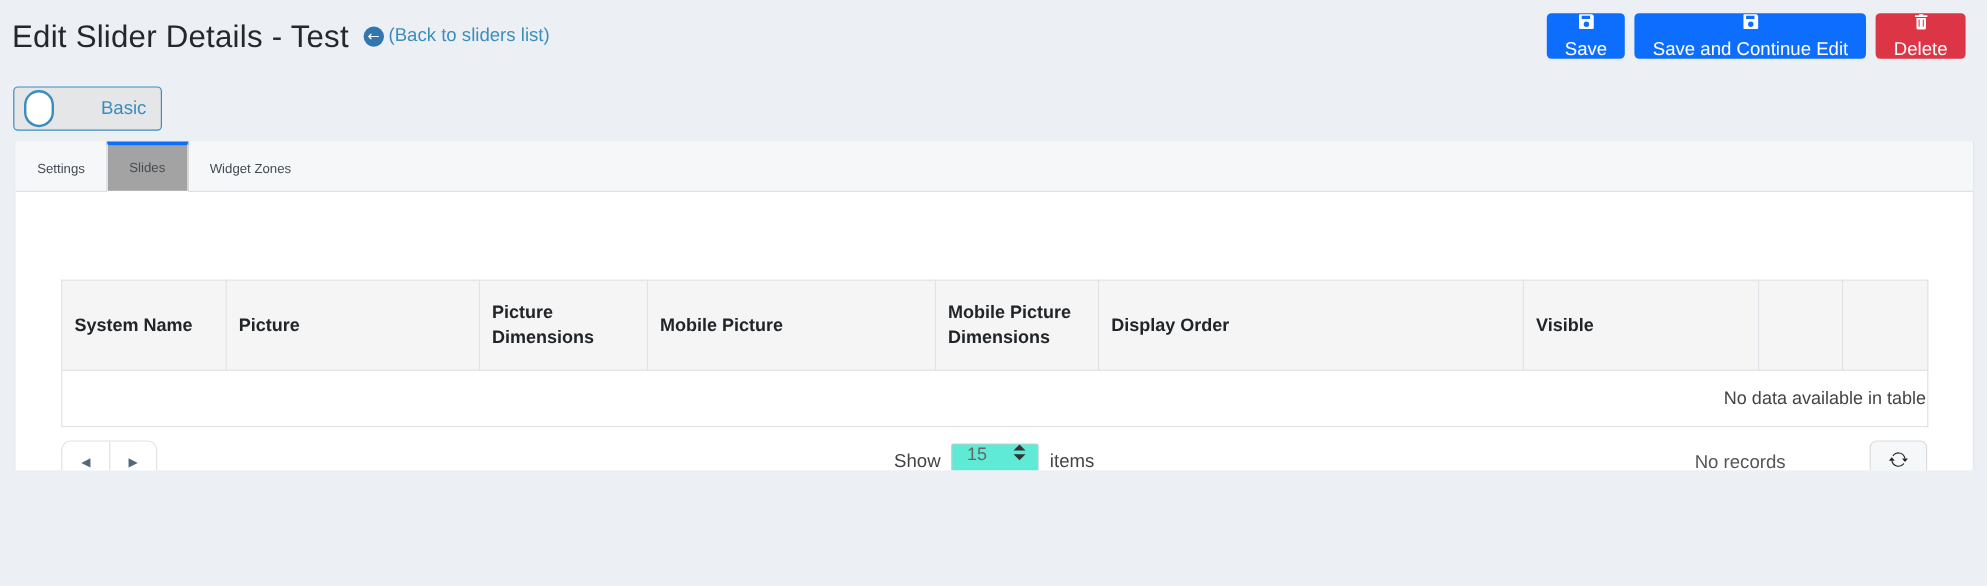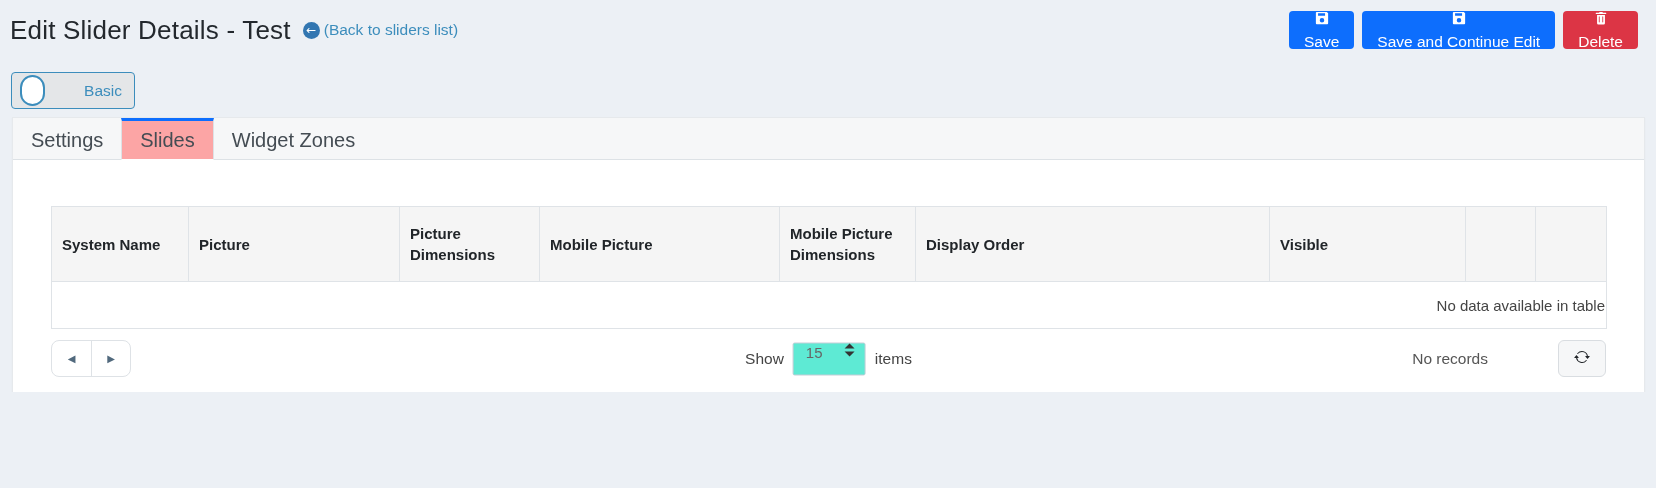--- a/index.html
+++ b/index.html
@@ -109,37 +109,37 @@
   .tabbar {
     display: flex;
     background: #f6f7f8;
     border-bottom: 1px solid #dde2e6;
     height: 42px;
   }
   .tab {
     display: flex;
     align-items: center;
     padding: 0 18px;
-    font-size: 20px;
+    font-size: 11px;
     color: #444c53;
     border-top: 3px solid transparent;
     margin-bottom: -1px;
     cursor: pointer;
   }
   .tab.active {
-    background: #fca5a5;
+    background: #a3a3a3;
     border-top: 3px solid #0d6efd;
     border-left: 1px solid #dde2e6;
     border-right: 1px solid #dde2e6;
     border-bottom: 1px solid #fff;
   }
   .card-body { padding: 0 0 23px 0; }
 
   
-  .table-zone { margin: 46px 38px 0 38px; }
+  .table-zone { margin: 73px 38px 0 38px; }
   table.grid {
     width: 100%;
     table-layout: fixed;
     border-collapse: collapse;
     font-size: 15px;
     color: #212529;
   }
   table.grid thead th {
     background: #f5f5f5;
     border: 1px solid #dfe3e7;

